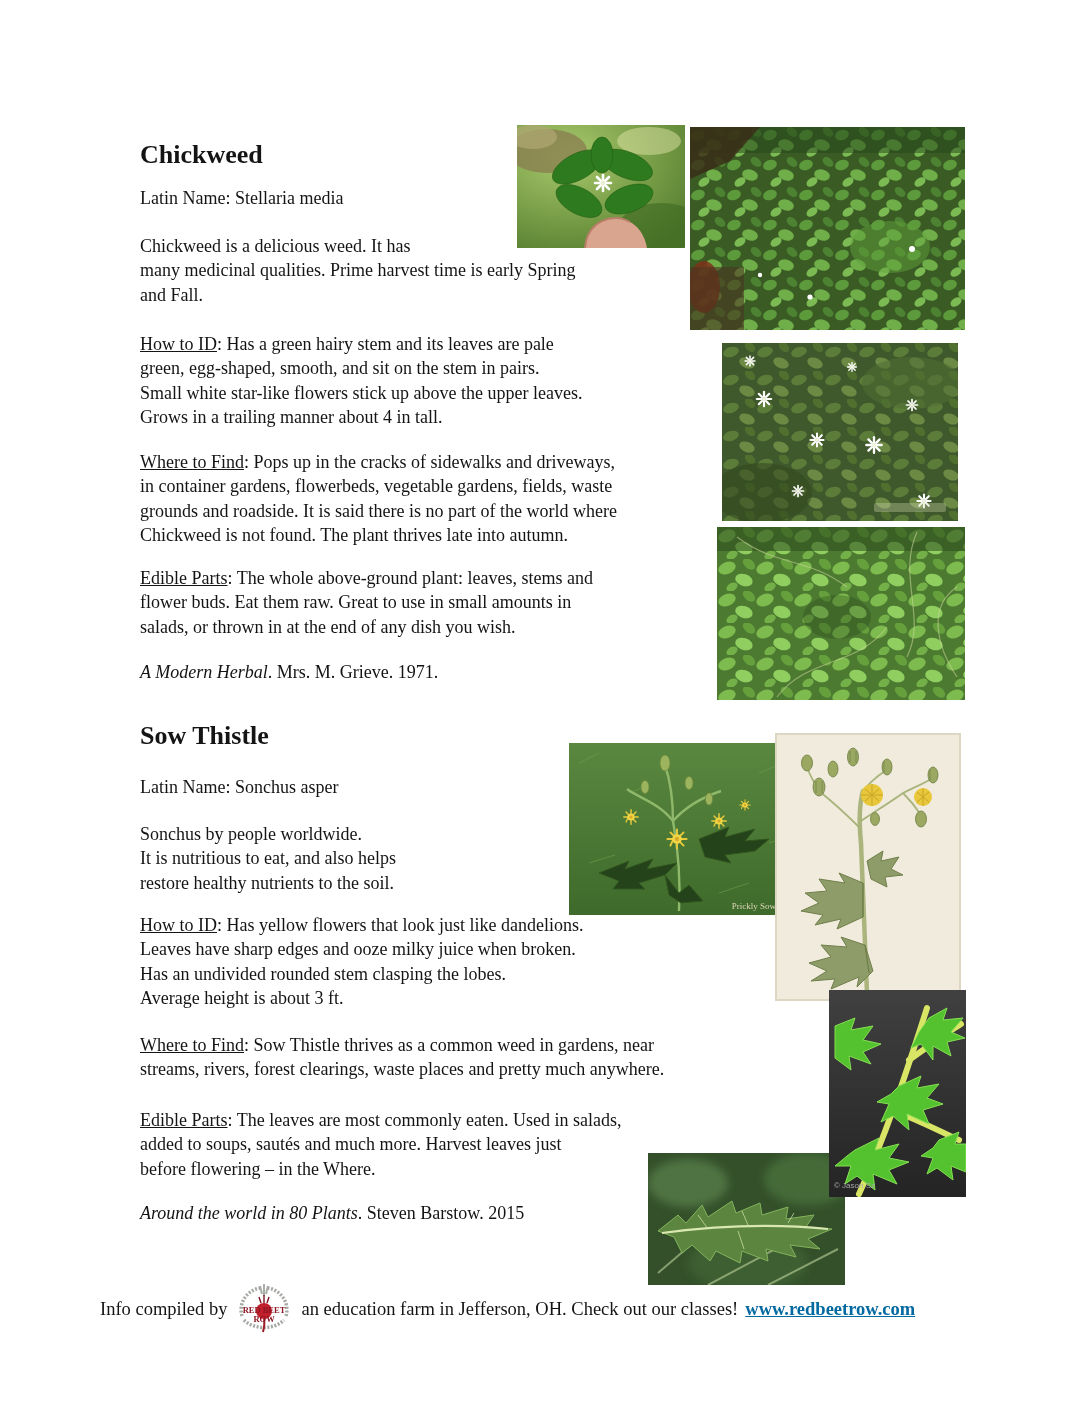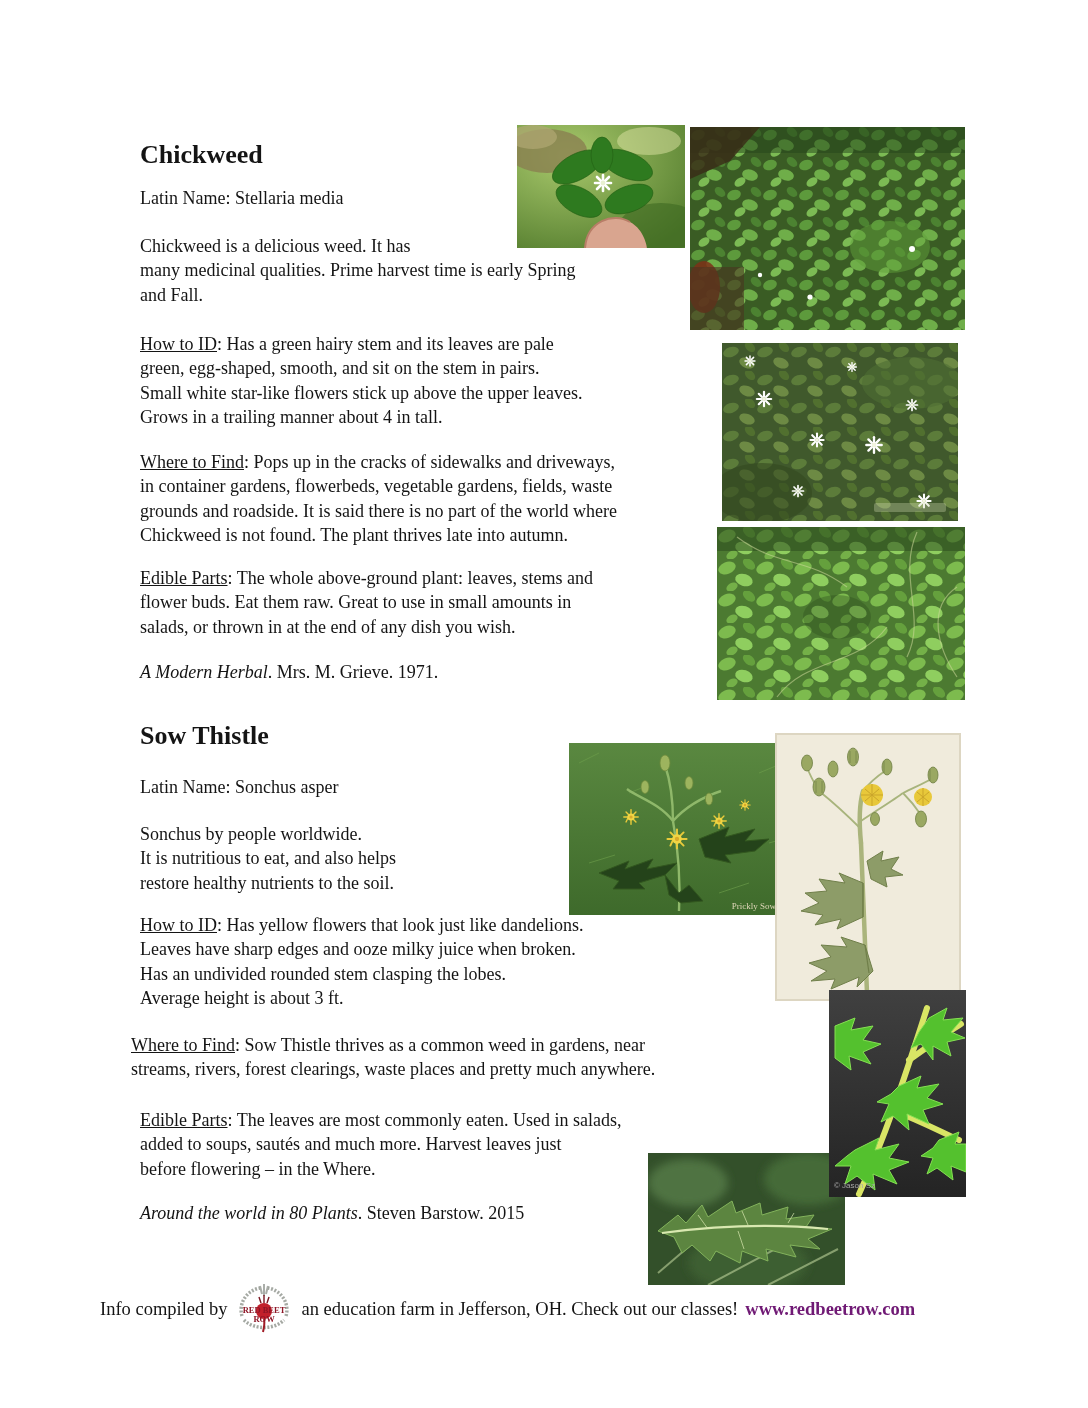--- a/index.html
+++ b/index.html
@@ -65,21 +65,21 @@
     <div>restore healthy nutrients to the soil.</div>
   </div>
 
   <div class="para" style="left:140px;top:913px;">
     <div><span class="u">How to ID</span><span>: Has yellow flowers that look just like dandelions.</span></div>
     <div>Leaves have sharp edges and ooze milky juice when broken.</div>
     <div>Has an undivided rounded stem clasping the lobes.</div>
     <div>Average height is about 3 ft.</div>
   </div>
 
-  <div class="para" style="left:131px;top:1033px;">
+  <div class="para" style="left:140px;top:1033px;">
     <div><span class="u">Where to Find</span><span>:  Sow Thistle thrives as a common weed in gardens, near</span></div>
     <div>streams, rivers, forest clearings, waste places and pretty much anywhere.</div>
   </div>
 
   <div class="para" style="left:140px;top:1108px;">
     <div><span class="u">Edible Parts</span><span>: The leaves are most commonly eaten. Used in salads,</span></div>
     <div>added to soups, sautés and much more. Harvest leaves just</div>
     <div>before flowering – in the Where.</div>
   </div>
 
@@ -400,16 +400,16 @@
             <line x1="30" y1="21" x2="30" y2="13"></line>
               <line x1="27" y1="21" x2="25" y2="15"></line>
               <line x1="33" y1="21" x2="35" y2="15"></line>
           </g>
         </g>
         <text x="30" y="31" text-anchor="middle" font-size="8.5" font-weight="bold" font-family="Liberation Serif, serif" fill="#8d1526">RED BEET</text>
         <text x="30" y="40" text-anchor="middle" font-size="8.5" font-weight="bold" font-family="Liberation Serif, serif" fill="#8d1526">ROW</text>
       </svg>
     </span>
     <span>an education farm in Jefferson, OH. Check out our classes!</span>
-    <span class="url" style="color: #701a75;">www.redbeetrow.com</span>
+    <span class="url" style="color: #0369a1; text-decoration: underline;">www.redbeetrow.com</span>
   </div>
 
 </div>
 
 </body></html>

